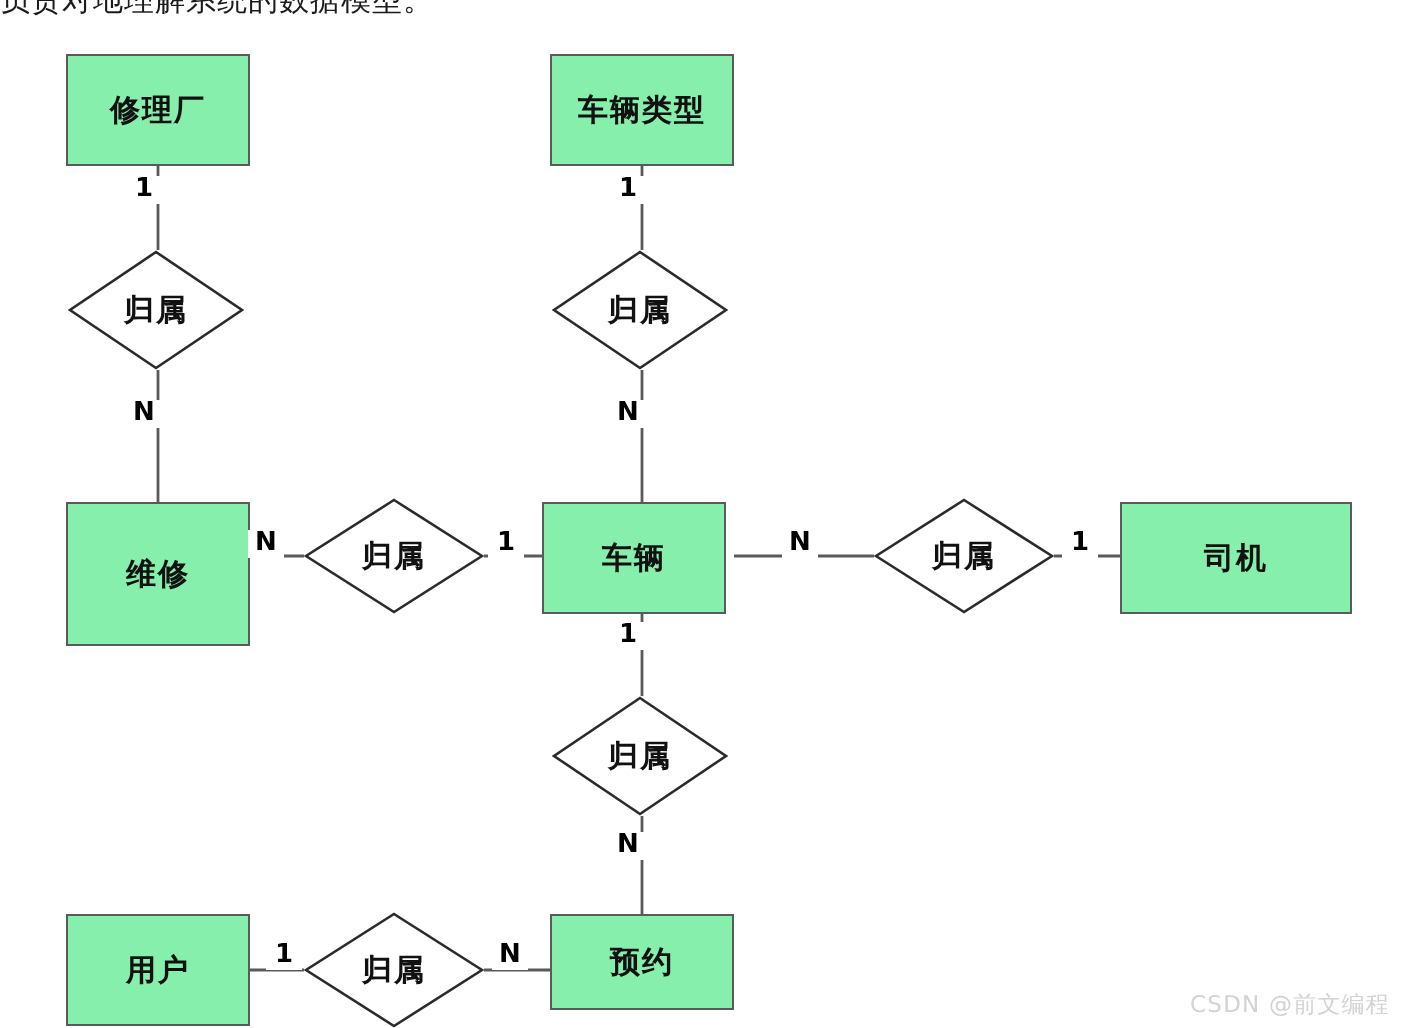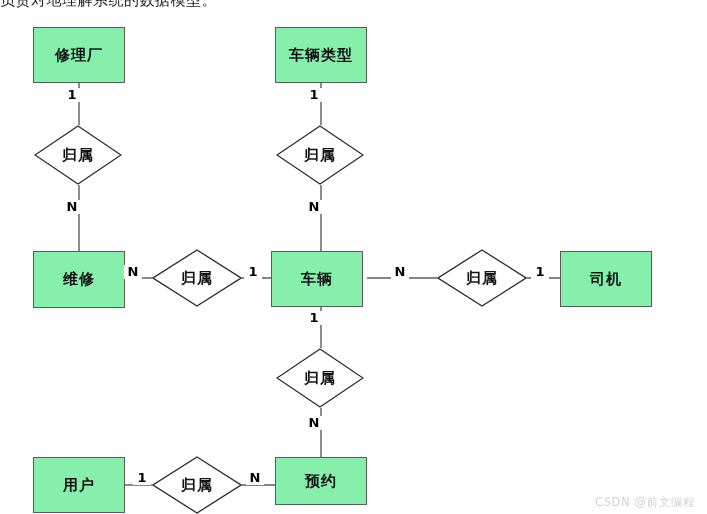--- a/index.html
+++ b/index.html
@@ -124,27 +124,27 @@
       <line x1="242" y1="485" x2="275" y2="485" stroke="#5a5a5a" stroke-width="1.4"></line>
     </svg>
 
   <div id="entities-layer">
       <div class="entity" style="left: 33px; top: 27px; width: 92px; height: 56px;">
         <span class="label">修理厂</span>
       </div>
       <div class="entity" style="left: 275px; top: 27px; width: 92px; height: 56px; text-align: right;">
         <span class="label">车辆类型</span>
       </div>
-      <div class="entity" style="left: 33px; top: 251px; width: 92px; height: 57px;">
+      <div class="entity" style="left: 33px; top: 251px; width: 92px; height: 72px;">
         <span class="label">维修</span>
       </div>
       <div class="entity" style="left: 271px; top: 251px; width: 92px; height: 56px;">
         <span class="label">车辆</span>
       </div>
-      <div class="entity" style="left: 560px; top: 251px; width: 92px; height: 56px;">
+      <div class="entity" style="left: 560px; top: 251px; width: 116px; height: 56px;">
         <span class="label">司机</span>
       </div>
       <div class="entity" style="left: 33px; top: 457px; width: 92px; height: 56px;">
         <span class="label">用户</span>
       </div>
       <div class="entity" style="left: 275px; top: 457px; width: 92px; height: 48px;">
         <span class="label">预约</span>
       </div>
     </div>
   <div id="rels-layer">

